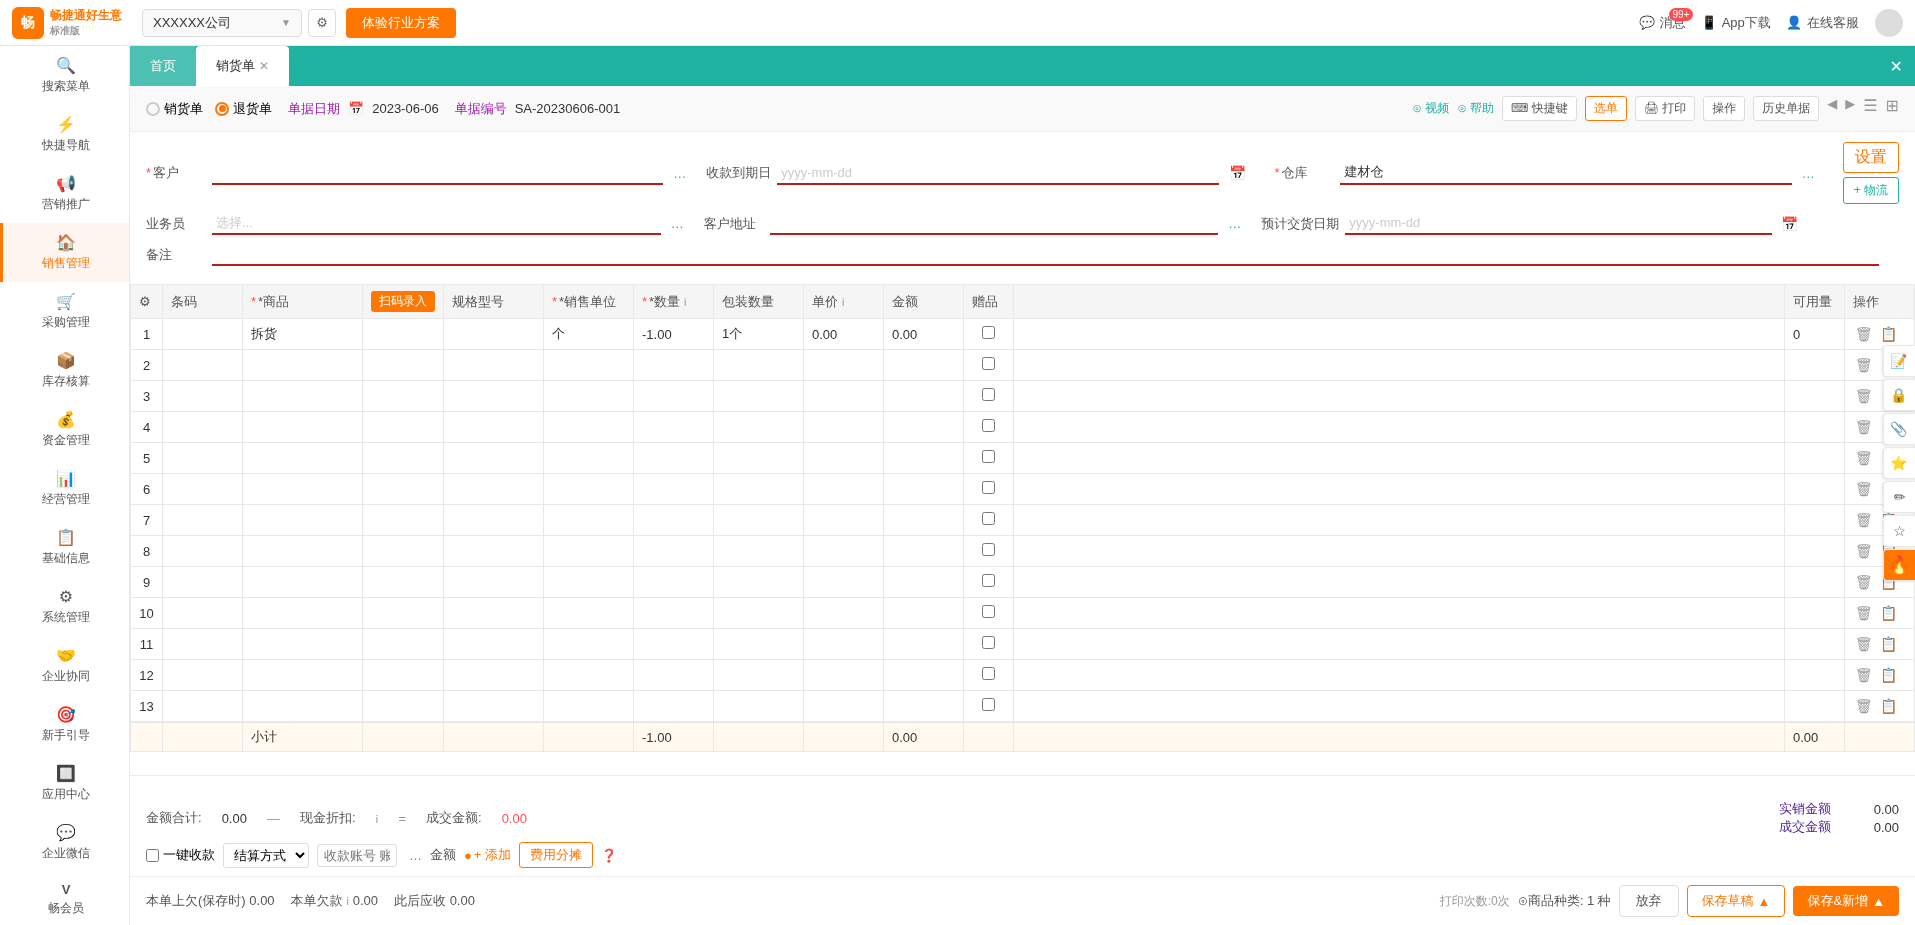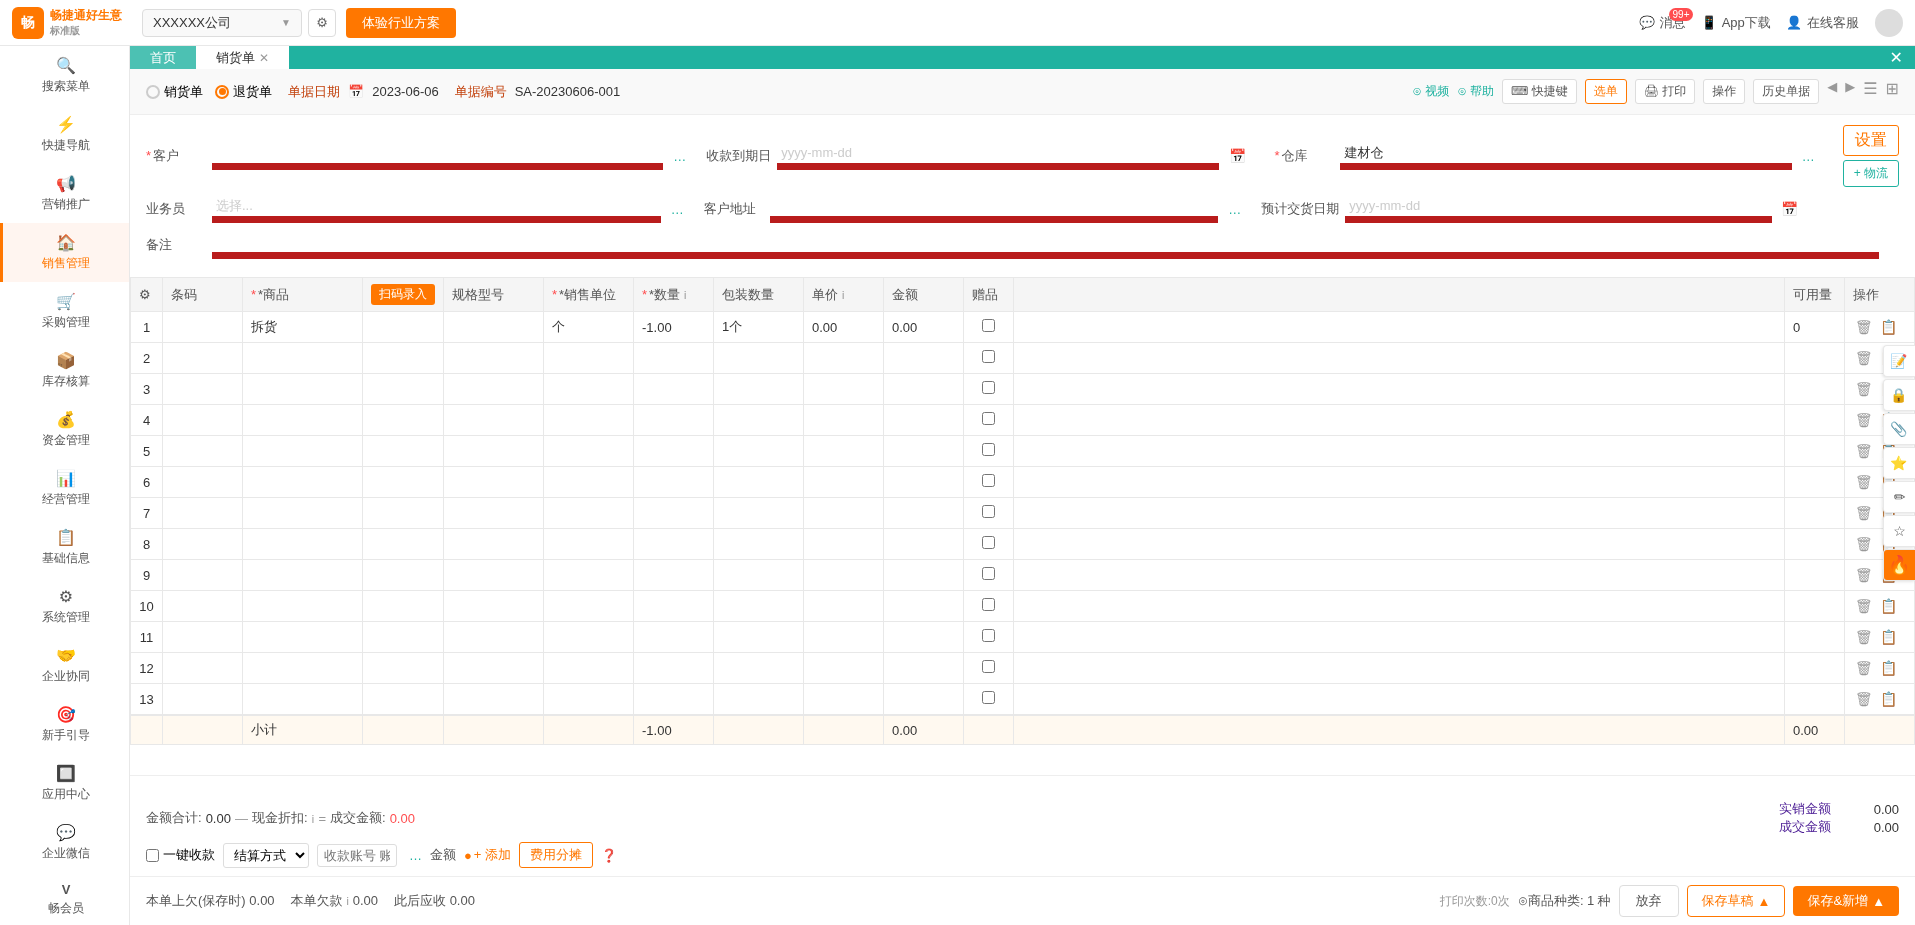--- a/index.html
+++ b/index.html
@@ -26,51 +26,51 @@
     .sidebar { width: 130px; background: #fff; border-right: 1px solid #e8e8e8; display: flex; flex-direction: column; flex-shrink: 0; }
     .sidebar-item { display: flex; flex-direction: column; align-items: center; padding: 10px 0; cursor: pointer; color: #555; gap: 3px; border-left: 3px solid transparent; }
     .sidebar-item.active { background: #fff5f0; color: #ff7700; border-left: 3px solid #ff7700; }
     .sidebar-icon { font-size: 16px; }
     .sidebar-label { font-size: 12px; }
 
     
     .content-area { flex: 1; display: flex; flex-direction: column; overflow: hidden; }
 
     
-    .tab-bar { background: #20b2a0; display: flex; align-items: center; height: 23px; flex-shrink: 0; }
+    .tab-bar { background: #20b2a0; display: flex; align-items: center; height: 40px; flex-shrink: 0; }
     .tab-item { padding: 0 20px; height: 40px; display: flex; align-items: center; cursor: pointer; color: rgba(255,255,255,0.8); font-size: 13px; }
     .tab-item.active { background: #fff; color: #333; border-radius: 4px 4px 0 0; }
     .tab-close { margin-left: 6px; color: #999; font-size: 11px; cursor: pointer; }
     .tab-home { background: rgba(255,255,255,0.2); color: #fff; }
 
     
     .form-area { background: #fff; padding: 0; flex-shrink: 0; }
 
     
     .doc-header { display: flex; align-items: center; padding: 10px 16px; background: #f9f9f9; border-bottom: 1px solid #eee; gap: 16px; flex-wrap: wrap; }
     .radio-group { display: flex; align-items: center; gap: 12px; }
     .radio-item { display: flex; align-items: center; gap: 4px; cursor: pointer; }
     .radio-circle { width: 14px; height: 14px; border-radius: 50%; border: 2px solid #ccc; display: flex; align-items: center; justify-content: center; }
     .radio-circle.checked { border-color: #ff7700; }
     .radio-dot { width: 7px; height: 7px; border-radius: 50%; background: #ff7700; }
     .doc-info { display: flex; align-items: center; gap: 8px; }
-    .doc-label { color: #c2410c; }
+    .doc-label { color: #a21caf; }
     .doc-value { color: #333; font-weight: 500; }
     .doc-actions { margin-left: auto; display: flex; gap: 8px; }
     .action-link { color: #20b2a0; cursor: pointer; font-size: 12px; display: flex; align-items: center; gap: 3px; }
     .action-btn { border: 1px solid #ddd; background: #fff; border-radius: 3px; padding: 3px 8px; cursor: pointer; font-size: 12px; color: #555; display: flex; align-items: center; gap: 3px; }
     .action-btn.orange { color: #ff7700; border-color: #ff7700; }
 
     
     .fields-area { padding: 10px 16px; background: #fff; }
     .fields-row { display: flex; align-items: center; gap: 0; margin-bottom: 8px; }
     .field-group { display: flex; align-items: center; flex: 1; gap: 6px; padding-right: 20px; }
     .field-label { color: #555; white-space: nowrap; min-width: 60px; }
     .field-label.required::before { content: '*'; color: #ff4d4f; margin-right: 2px; }
-    .field-input { flex: 1; border: none; border-bottom: 7px solid #b91c1c; padding: 3px 4px; color: #333; outline: none; background: transparent; }
+    .field-input { flex: 1; border: none; border-bottom: 2px solid #b91c1c; padding: 3px 4px; color: #333; outline: none; background: transparent; }
     .field-input::placeholder { color: #ccc; }
     .field-dots { color: #20b2a0; cursor: pointer; margin-left: 4px; }
     .field-cal-icon { color: #20b2a0; cursor: pointer; font-size: 14px; margin-left: 4px; }
     .setting-btn { background: #fff; border: 1px solid #ff7700; color: #ff7700; border-radius: 3px; padding: 4px 10px; cursor: pointer; font-size: 16px; }
     .logistics-btn { background: #fff; border: 1px solid #20b2a0; color: #20b2a0; border-radius: 3px; padding: 4px 10px; cursor: pointer; font-size: 12px; }
 
     
     .table-area { flex: 1; overflow: auto; background: #fff; }
     .data-table { width: 100%; border-collapse: collapse; }
     .data-table th { background: #f5f5f5; border: 1px solid #e8e8e8; padding: 6px 8px; text-align: left; font-weight: normal; color: #555; white-space: nowrap; }
@@ -80,21 +80,21 @@
     .row-num { color: #999; text-align: center; }
     .negative { color: #ff4d4f; }
     .checkbox-cell { text-align: center; }
     input[type="checkbox"] { cursor: pointer; }
     .row-actions { display: flex; gap: 4px; }
     .icon-btn { background: none; border: none; cursor: pointer; color: #999; font-size: 14px; padding: 2px; }
     .subtotal-row td { background: #fff9f0; font-weight: 500; border-top: 2px solid #e8e8e8; }
 
     
     .bottom-summary { background: #fff; border-top: 1px solid #eee; padding: 8px 16px; flex-shrink: 0; }
-    .summary-row { display: flex; align-items: center; gap: 4px; margin-bottom: 6px; margin-top: 16px; }
+    .summary-row { display: flex; align-items: center; gap: 20px; margin-bottom: 6px; margin-top: 16px; }
     .sum-label { color: #555; }
     .sum-value { color: #333; font-weight: 500; }
     .sum-dash { color: #999; }
     .equals { color: #999; }
     .deal-amount { color: #ff4d4f; font-weight: 500; }
     .payment-row { display: flex; align-items: center; gap: 8px; }
     .pay-checkbox { display: flex; align-items: center; gap: 4px; cursor: pointer; }
     .pay-select { border: 1px solid #ddd; border-radius: 3px; padding: 3px 6px; background: #fff; }
     .pay-input { border: 1px solid #ddd; border-radius: 3px; padding: 3px 6px; width: 80px; }
     .add-btn { background: none; border: none; color: #ff7700; cursor: pointer; display: flex; align-items: center; gap: 2px; }

